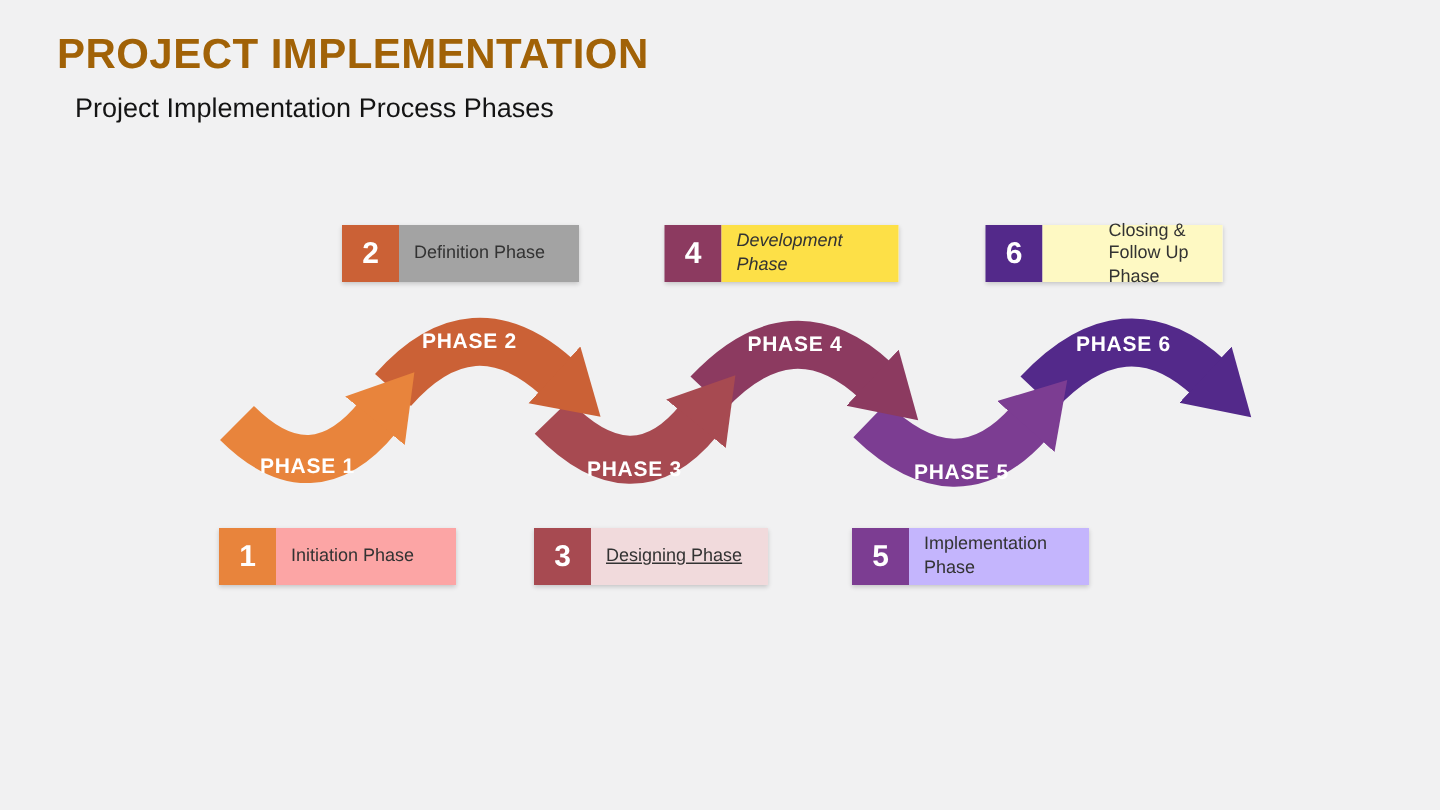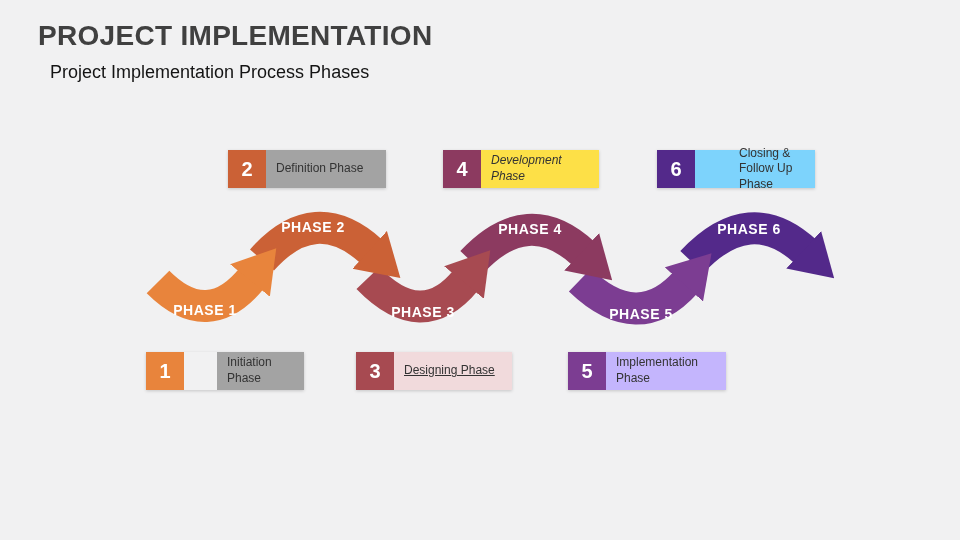--- a/index.html
+++ b/index.html
@@ -1,18 +1,18 @@
 <!DOCTYPE html>
 <html><head>
 <meta charset="utf-8">
 <style>
   html,body{margin:0;padding:0;}
   body{width:960px;height:540px;background:#f1f1f2;font-family:"Liberation Sans",sans-serif;overflow:hidden;}
   .slide{position:relative;width:960px;height:540px;background:#f1f1f2;}
-  .title{position:absolute;left:38px;top:20px;font-size:28px;font-weight:bold;color:#404040;letter-spacing:0.3px;}
+  .title{position:absolute;left:38px;top:20px;font-size:28px;font-weight:bold;color:#a16207;letter-spacing:0.3px;}
   .subtitle{position:absolute;left:50px;top:62px;font-size:18px;color:#141414;}
   .arrows-svg{position:absolute;left:0;top:0;width:960px;height:540px;}
   .arrow-label{font-family:"Liberation Sans",sans-serif;font-weight:bold;fill:#ffffff;font-size:14px;letter-spacing:0.5px;text-anchor:middle;}
   .phase-box{position:absolute;display:flex;height:38px;box-shadow:0 1px 3px rgba(0,0,0,0.18);}
   .num{width:38px;height:38px;flex:0 0 38px;display:flex;align-items:center;justify-content:center;color:#fff;font-weight:bold;font-size:20px;}
   .lbl{flex:1;display:flex;align-items:center;padding:0 10px;font-size:12px;color:#333;line-height:1.3;}
   
   .box1{left:146px;top:352px;width:158px;}
   .box2{left:228px;top:150px;width:158px;}
   .box3{left:356px;top:352px;width:156px;}
@@ -60,21 +60,21 @@
     <text class="arrow-label" x="205" y="315">PHASE 1</text>
     <text class="arrow-label" x="313" y="232">PHASE 2</text>
     <text class="arrow-label" x="423" y="317">PHASE 3</text>
     <text class="arrow-label" x="530" y="234">PHASE 4</text>
     <text class="arrow-label" x="641" y="319">PHASE 5</text>
     <text class="arrow-label" x="749" y="234">PHASE 6</text>
   </svg>
 
   <div class="phase-box box1">
     <div class="num" style="background: rgb(232, 132, 60);">1</div>
-    <div class="lbl" style="background: #a3a3a3; margin-left: 33px;">Initiation Phase</div>
+    <div class="lbl" style="background: #fca5a5;">Initiation Phase</div>
   </div>
 
   <div class="phase-box box2">
     <div class="num" style="background: rgb(203, 97, 54);">2</div>
     <div class="lbl" style="background: #a3a3a3;">Definition Phase</div>
   </div>
 
   <div class="phase-box box3">
     <div class="num" style="background: rgb(167, 74, 81);">3</div>
     <div class="lbl" style="background: rgb(241, 218, 220); text-decoration: underline;">Designing Phase</div>
@@ -85,16 +85,16 @@
     <div class="lbl" style="background: #fde047; font-style: italic;">Development Phase</div>
   </div>
 
   <div class="phase-box box5">
     <div class="num" style="background: rgb(124, 61, 146);">5</div>
     <div class="lbl" style="background: #c4b5fd;">Implementation Phase</div>
   </div>
 
   <div class="phase-box box6">
     <div class="num" style="background: rgb(83, 41, 138);">6</div>
-    <div class="lbl" style="background: #7dd3fc; padding-left: 44px;">Closing &amp; Follow Up Phase</div>
+    <div class="lbl" style="background: #fef9c3; padding-left: 44px;">Closing &amp; Follow Up Phase</div>
   </div>
 
 </div>
 
 </body></html>

